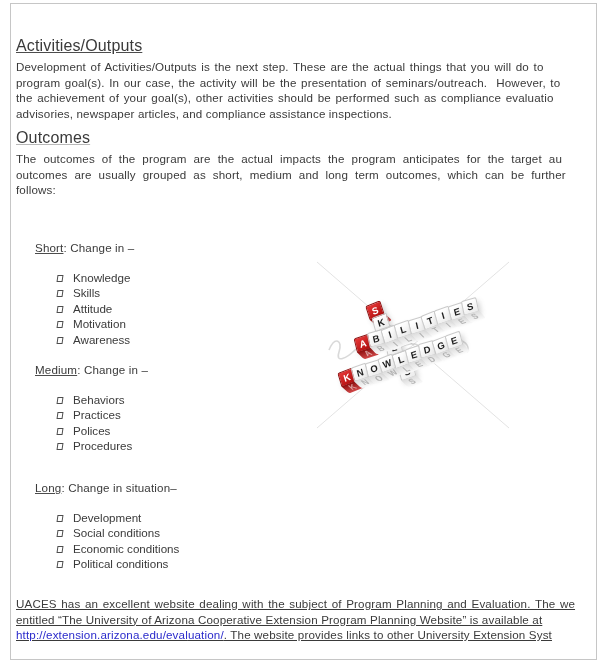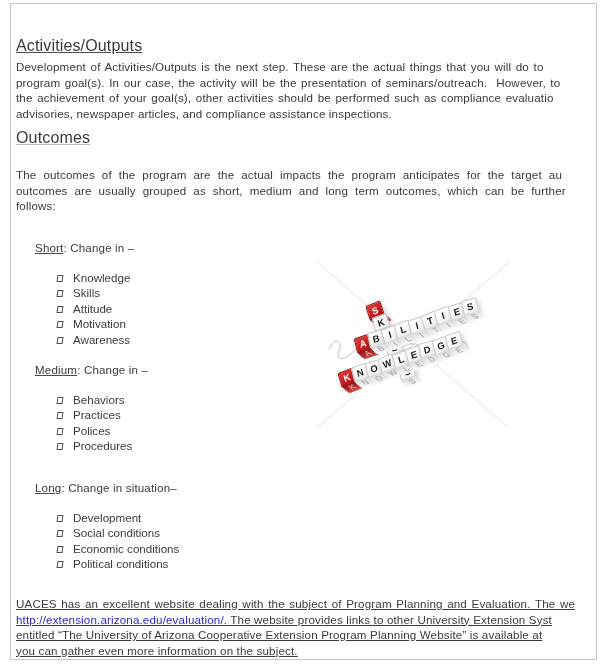--- a/index.html
+++ b/index.html
@@ -66,21 +66,21 @@
 
   <div class="abs" style="top:55px;">
     <div class="ln stretch1">Development of Activities/Outputs is the next step. These are the actual things that you will do to</div>
     <div class="ln stretch1">program goal(s). In our case, the activity will be the presentation of seminars/outreach.  However, to</div>
     <div class="ln stretch1">the achievement of your goal(s), other activities should be performed such as compliance evaluatio</div>
     <div class="ln">advisories, newspaper articles, and compliance assistance inspections.</div>
   </div>
 
   <div class="abs h u-light" style="top:126px;">Outcomes</div>
 
-  <div class="abs" style="top:163px;">
+  <div class="abs" style="top:147px;">
     <div class="ln stretch2">The outcomes of the program are the actual impacts the program anticipates for the target au</div>
     <div class="ln stretch2">outcomes are usually grouped as short, medium and long term outcomes, which can be further</div>
     <div class="ln">follows:</div>
   </div>
 
   <div class="section" style="top:236px;">
     <div class="ln"><span class="u-dark">Short</span><span>: Change in –</span></div>
     <ul class="sec-items">
       <li><span class="blt"></span><span>Knowledge</span></li>
       <li><span class="blt"></span><span>Skills</span></li>
@@ -139,18 +139,17 @@
         <div class="cube" style="left: 77.6px; top: 93.6px; transform: rotate(-20deg) skewX(-4deg);">L<span class="ff">L</span></div>
         <div class="cube" style="left: 91px; top: 89px; transform: rotate(-18deg) skewX(-4deg);">E<span class="ff">E</span></div>
         <div class="cube" style="left: 104.4px; top: 84.4px; transform: rotate(-16deg) skewX(-4deg);">D<span class="ff">D</span></div>
         <div class="cube" style="left: 117.8px; top: 79.8px; transform: rotate(-21deg) skewX(-4deg);">G<span class="ff">G</span></div>
         <div class="cube" style="left: 131.2px; top: 75.2px; transform: rotate(-19deg) skewX(-4deg);">E<span class="ff">E</span></div>
       </div>
   </div>
 
   <div class="abs" style="top:592px;text-decoration:underline;">
     <div class="ln stretch1">UACES has an excellent website dealing with the subject of Program Planning and Evaluation. The we</div>
+    <div class="ln">entitled “The University of Arizona Cooperative Extension Program Planning Website” is available at</div>
     <div class="ln footer"><a class="lk-u" href="#">http://extension.arizona.edu/eval</a><span class="lk">uation/</span><span>. The website provides links to other University Extension Syst</span></div>
-    <div class="ln">entitled “The University of Arizona Cooperative Extension Program Planning Website” is available at</div>
-    <div class="ln">you can gather even more information on the subject.</div>
   </div>
 
 </div>
 
 </body></html>

